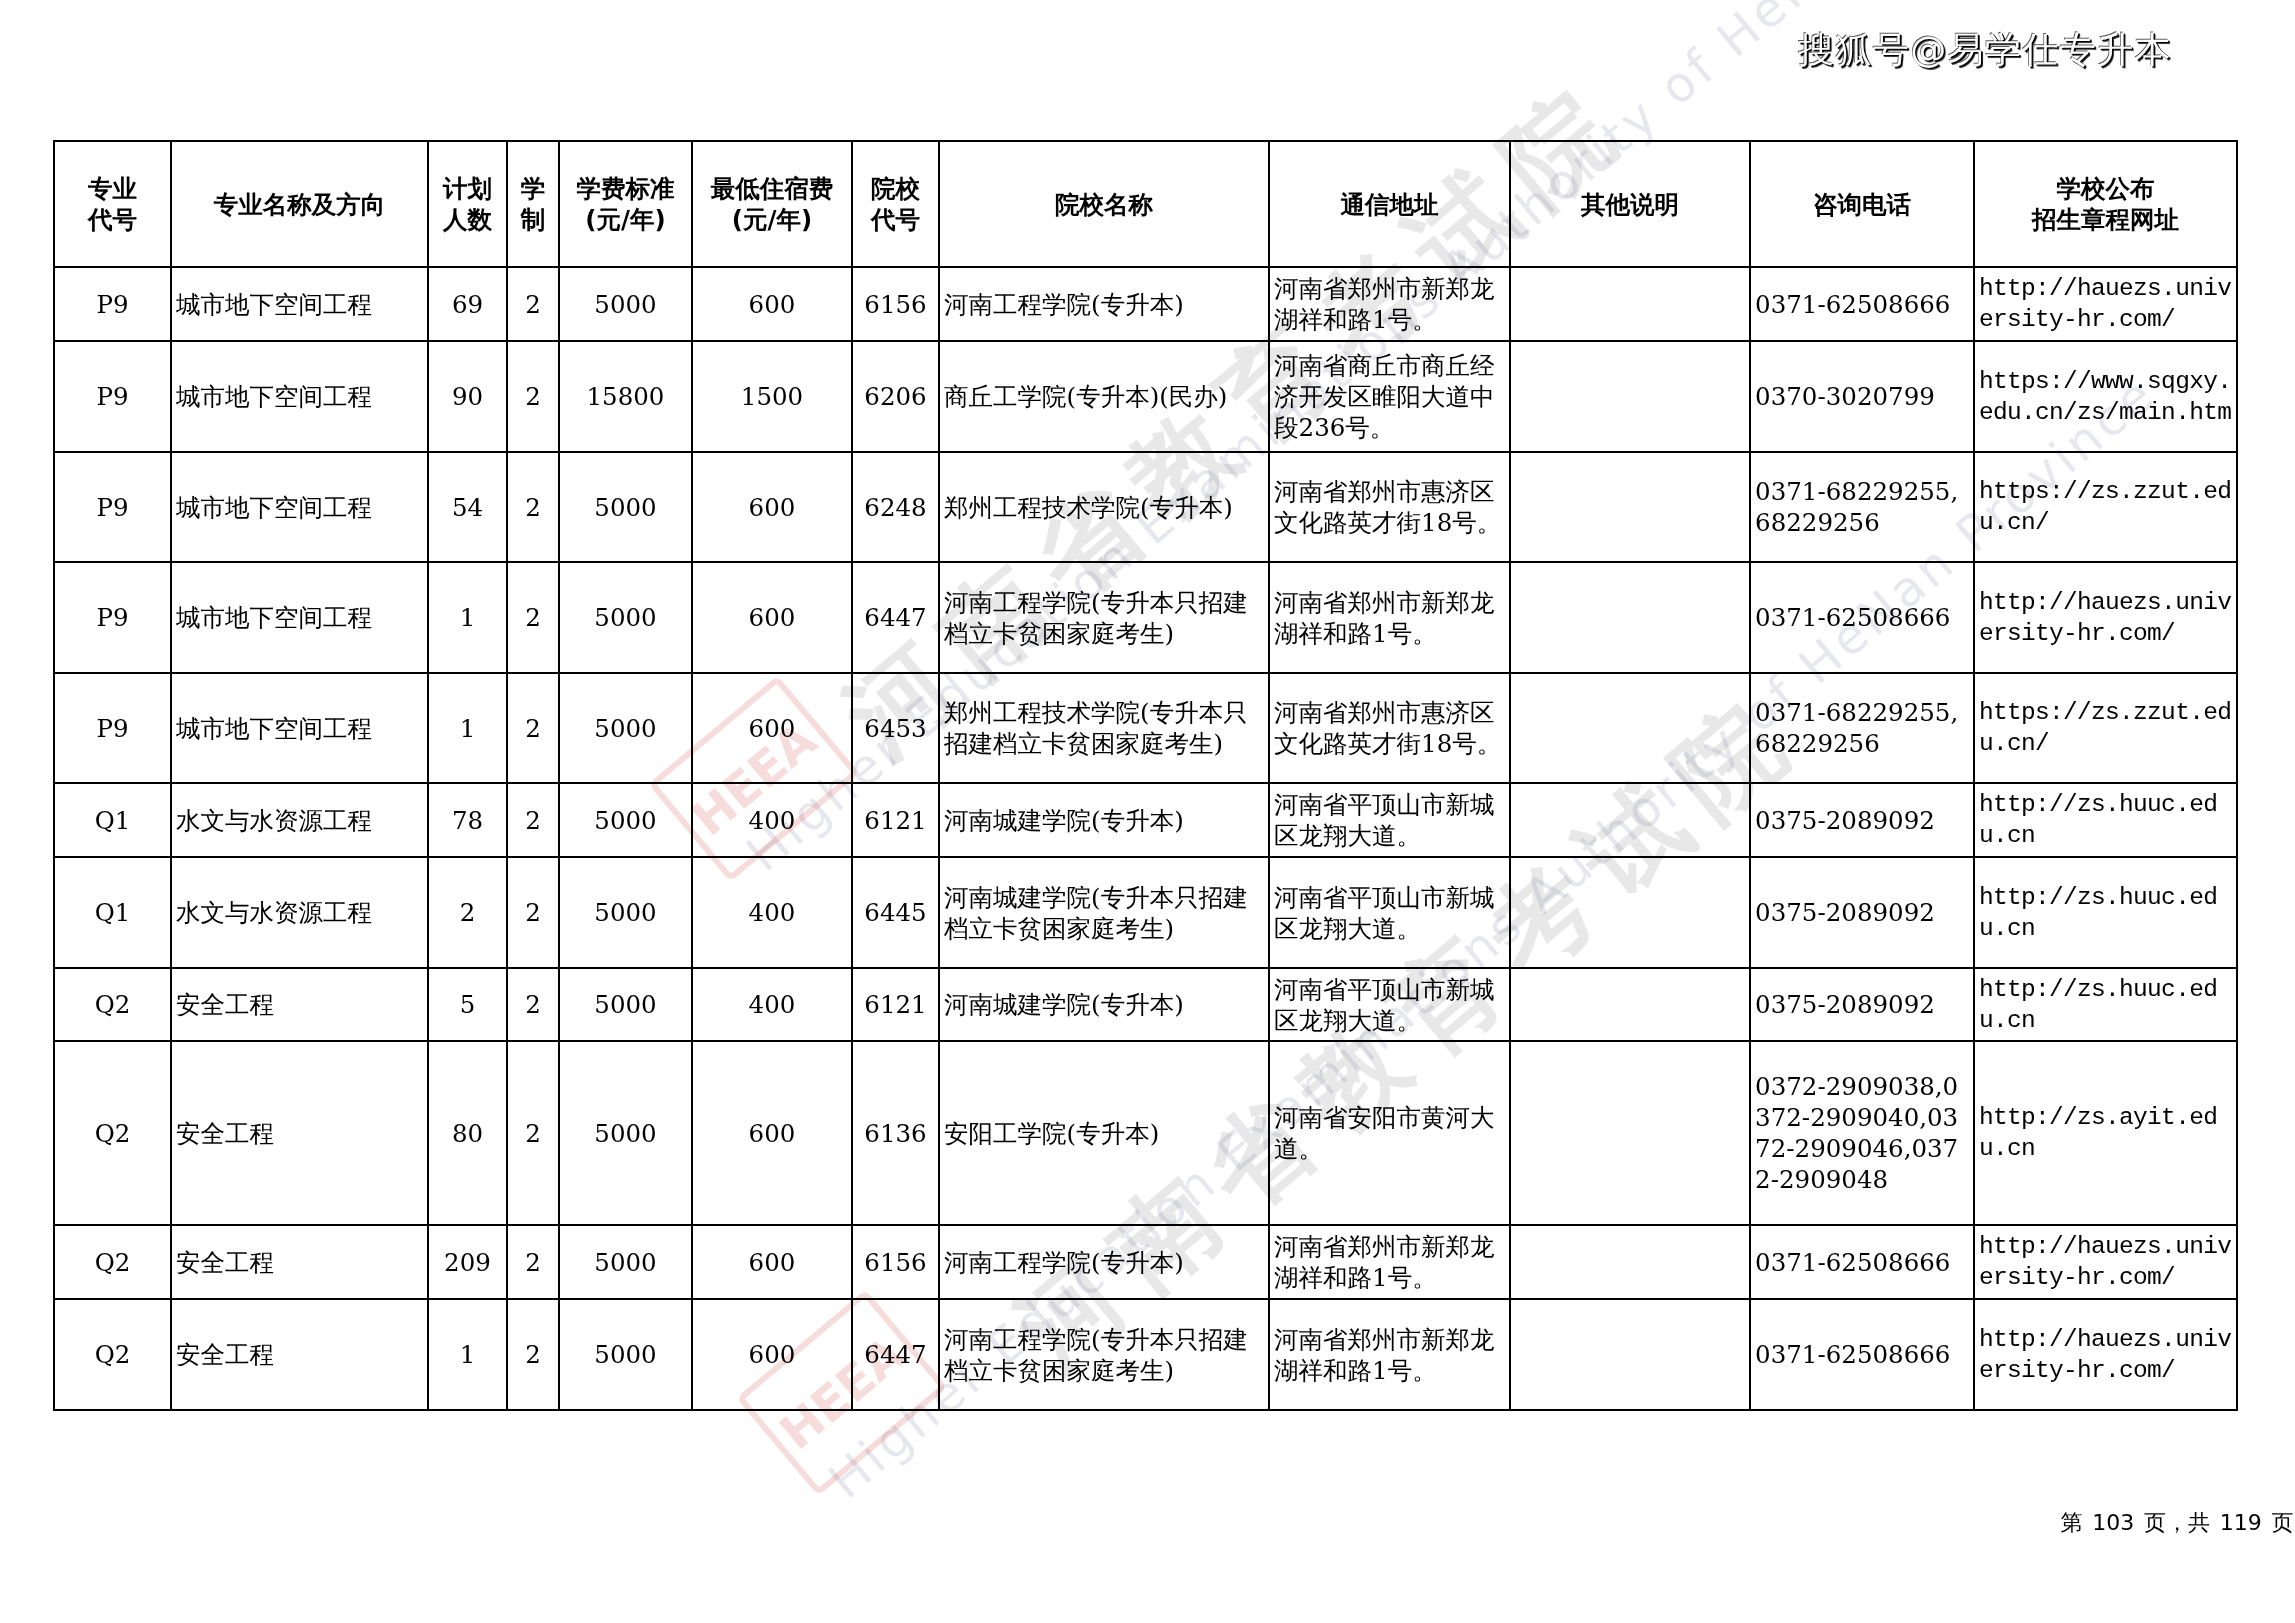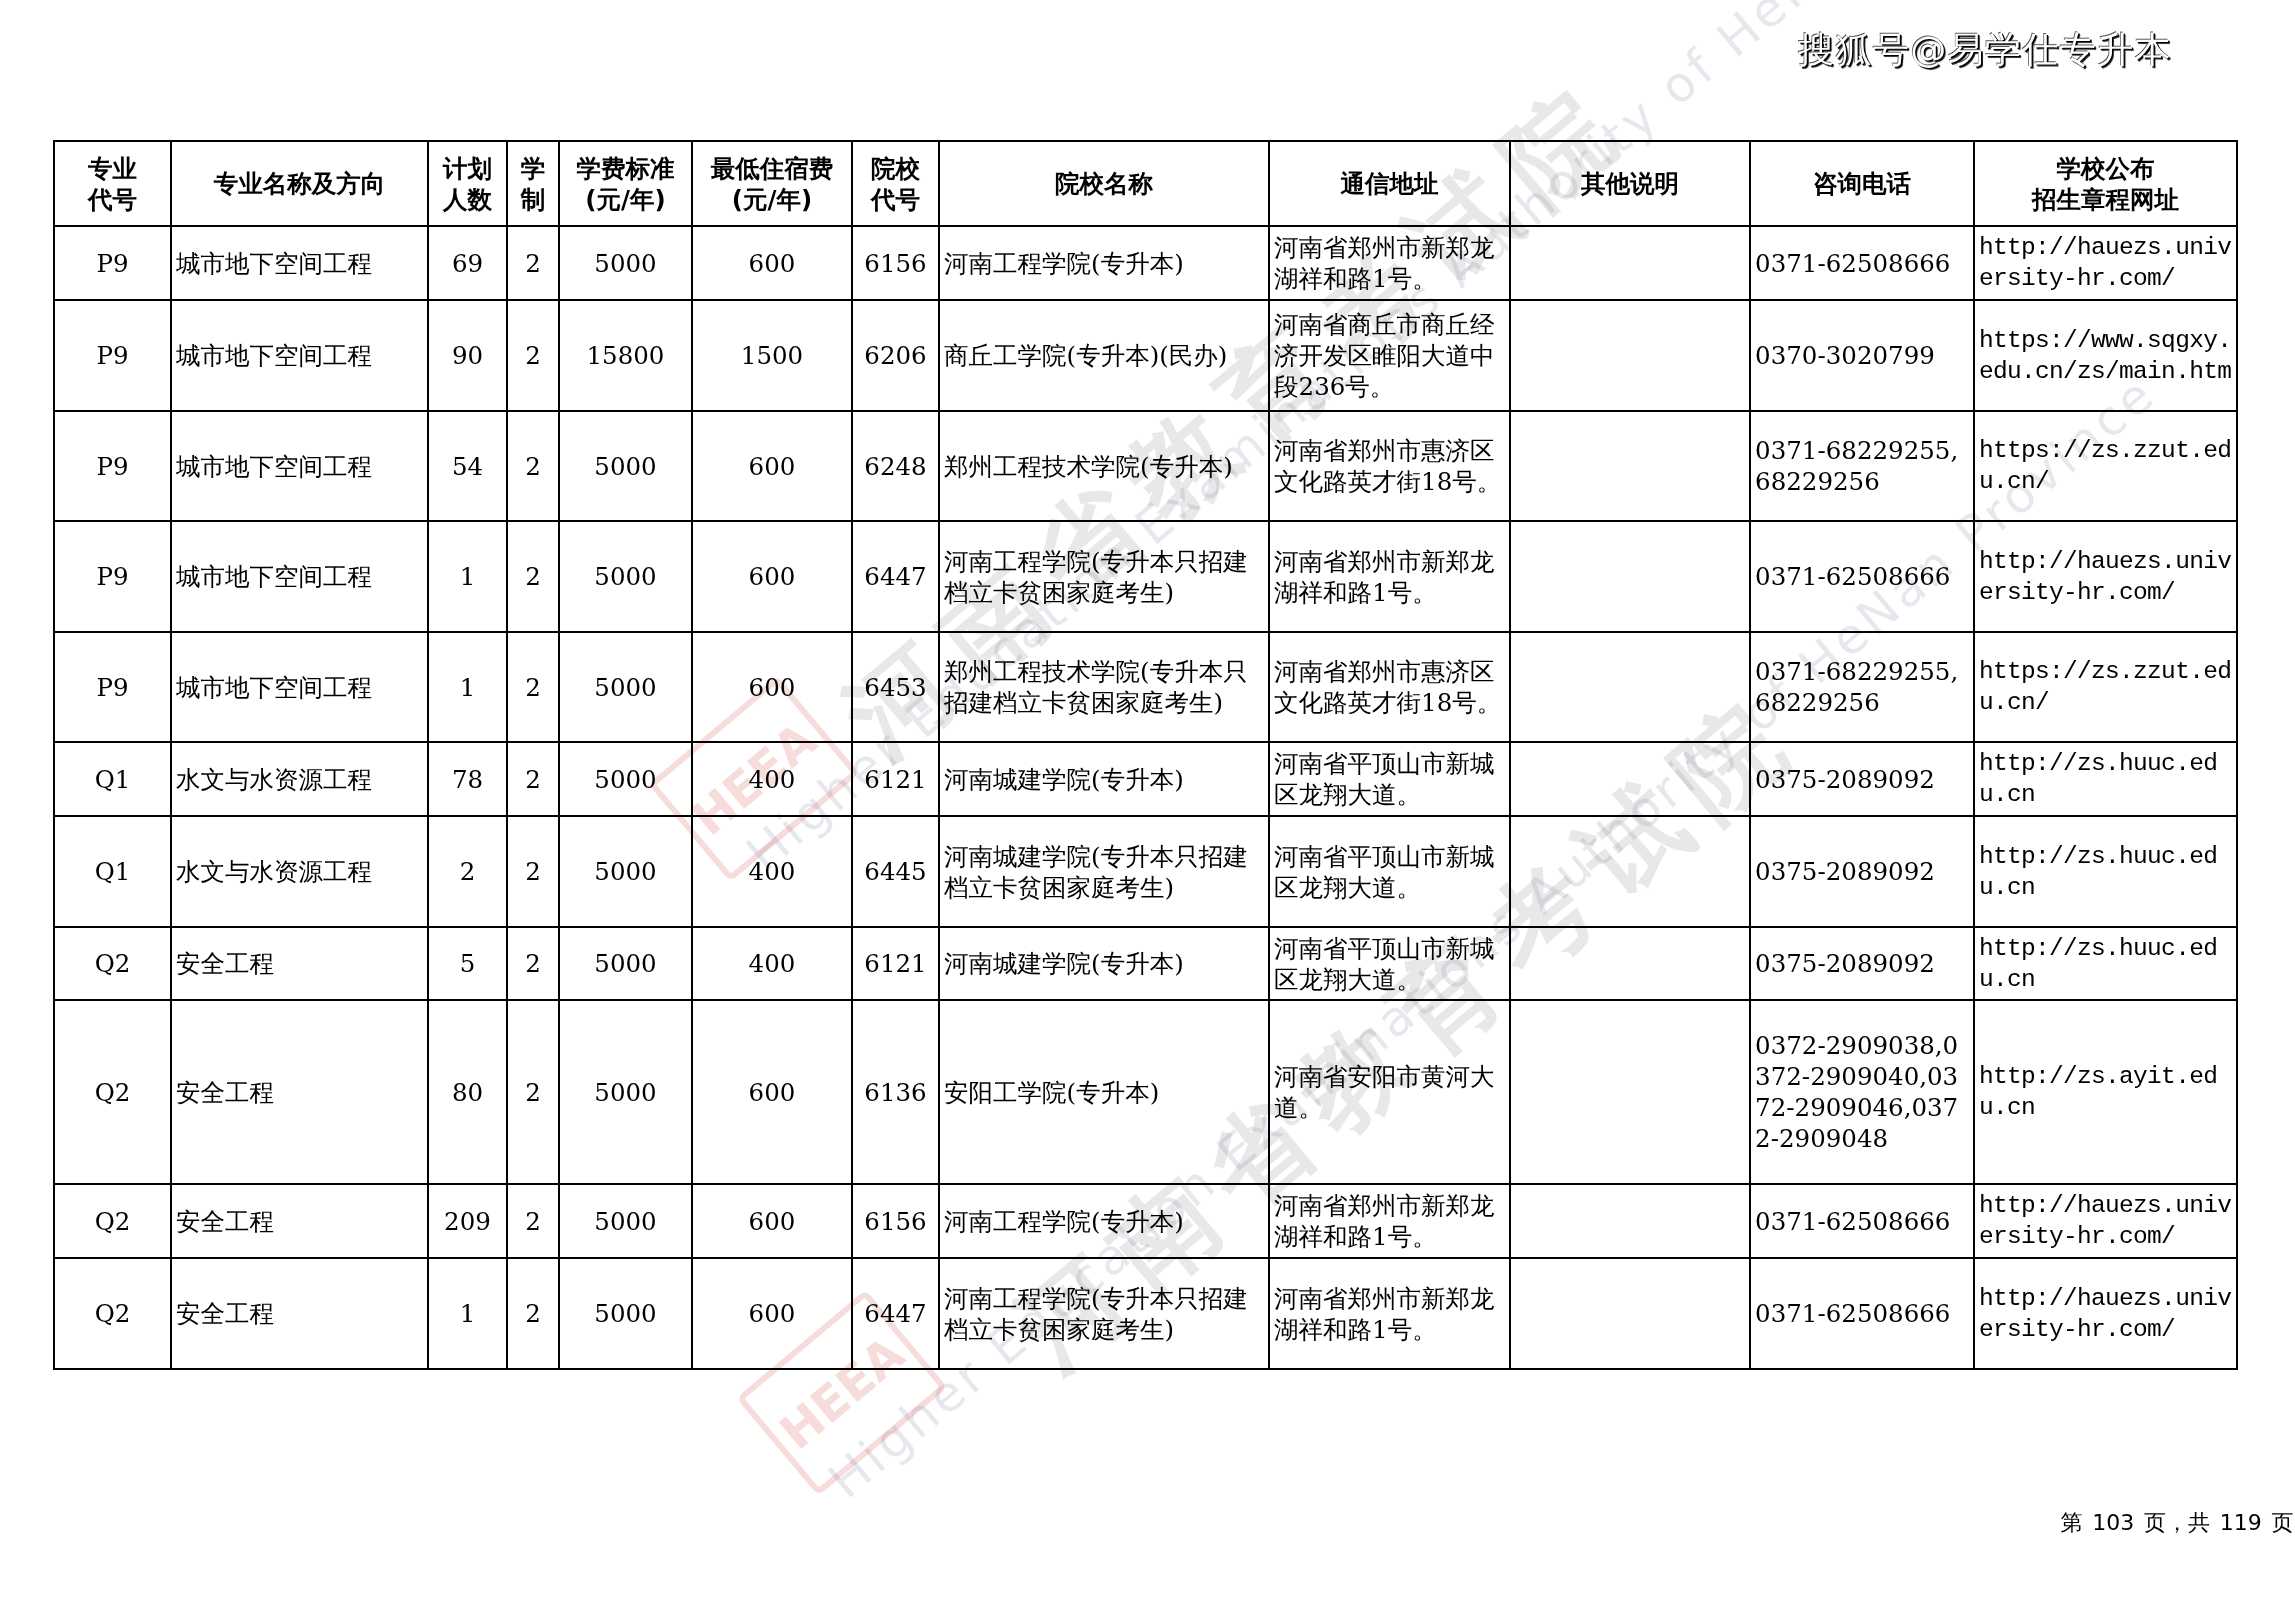--- a/index.html
+++ b/index.html
@@ -7,21 +7,21 @@
   .watermark-top { position: absolute; left: 1798px; top: 26px; font-family: "DejaVu Sans", sans-serif; font-size: 36px; color: #ffffff; letter-spacing: 1.4px;
     text-shadow: 1.4px 1.4px 0 #000, -0.7px -0.7px 0 #555, 2px 2px 0.7px #333; white-space: nowrap; }
   .bg-wm { position: absolute; pointer-events: none; color: rgba(150,150,150,0.22); font-family: "DejaVu Sans", sans-serif; white-space: nowrap; transform-origin: left top; }
   .bg-wm.cn { font-size: 102px; font-weight: bold; letter-spacing: 20.5px; }
   .bg-wm.en { font-size: 49px; color: rgba(120,130,160,0.18); letter-spacing: 4.1px; }
   .bg-logo { position: absolute; pointer-events: none; width: 157px; height: 116px; border: 6.8px solid rgba(210,60,60,0.18); border-radius: 8.2px; transform-origin: left top;
      font-family: "DejaVu Sans", sans-serif; font-weight: bold; font-size: 82px; color: rgba(210,60,60,0.18); line-height: 116px; text-align: center; }
   table.grid { position: absolute; left: 53px; top: 140px; border-collapse: collapse; table-layout: fixed; width: 2185px; }
   table.grid td, table.grid th { border: 2.7px solid #000; padding: 0 4.1px; font-size: 24.5px; line-height: 31px; vertical-align: middle; word-break: break-all; overflow: hidden; }
   table.grid th { font-family: "DejaVu Sans", sans-serif; font-weight: bold; font-size: 24.5px; text-align: center; line-height: 31px; }
-  table.grid thead tr { height: 85px; }
+  table.grid thead tr { height: 126px; }
   td.c { text-align: center; }
   td.l { text-align: left; }
   td.mono { font-family: "Liberation Mono", monospace; font-size: 23px; letter-spacing: -0.7px; }
   .footer { position: absolute; top: 1508px; left: 0; width: 2295px; text-align: right; font-family: "DejaVu Sans", sans-serif; font-size: 22px; }
   .footer span { margin: 0 1.4px; }
 </style>
 </head>
 <body>
 
 <div class="bg-wm cn" style="left:818px; top:682px; transform: rotate(-40deg);">河南省教育考试院</div>

